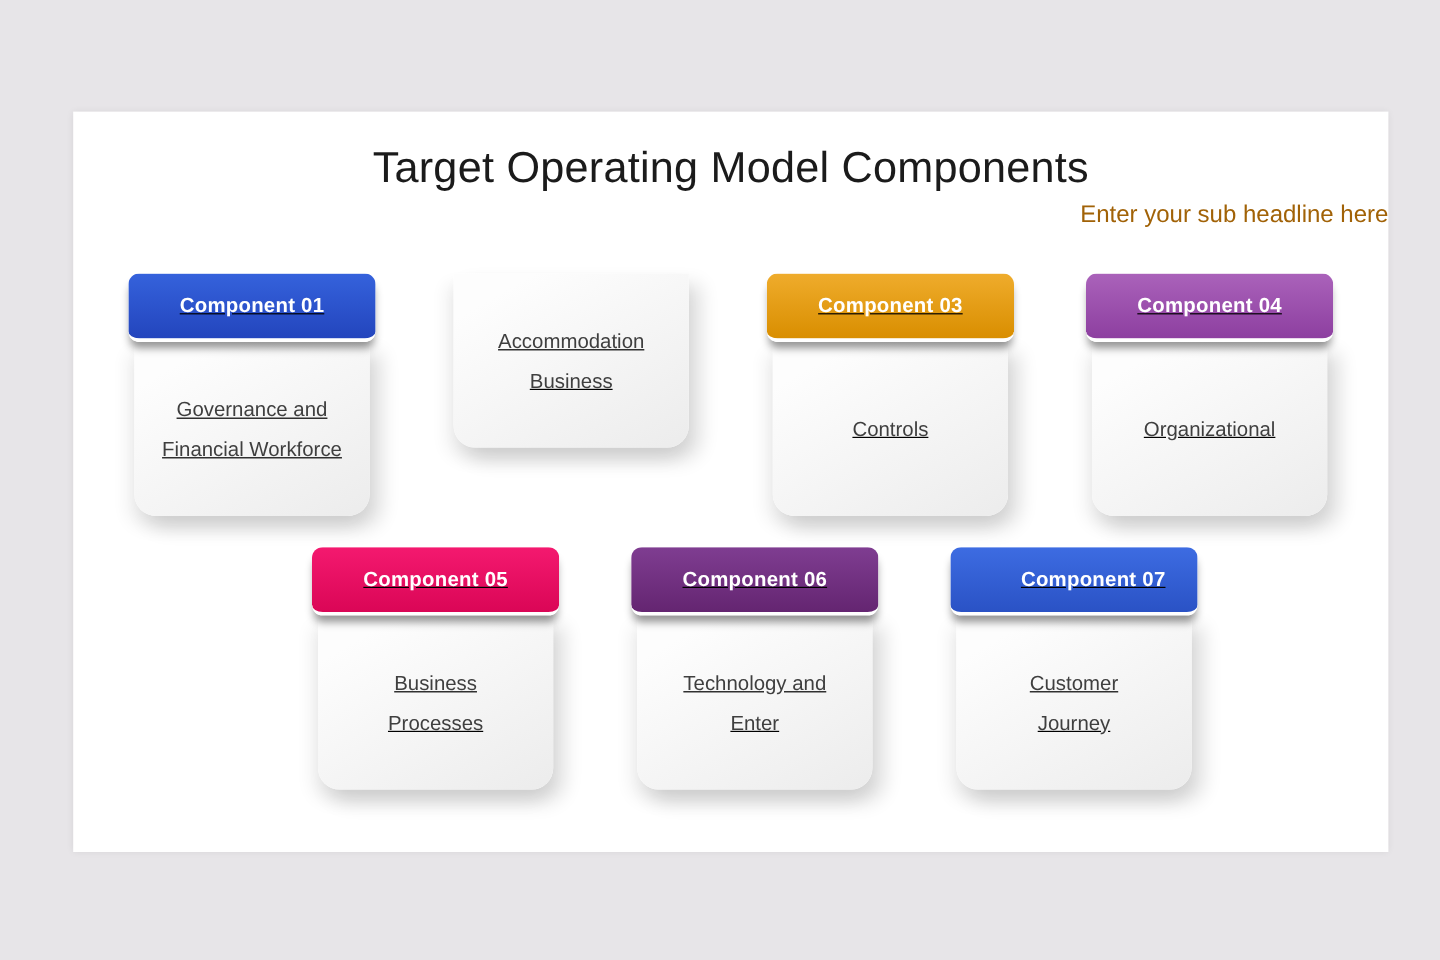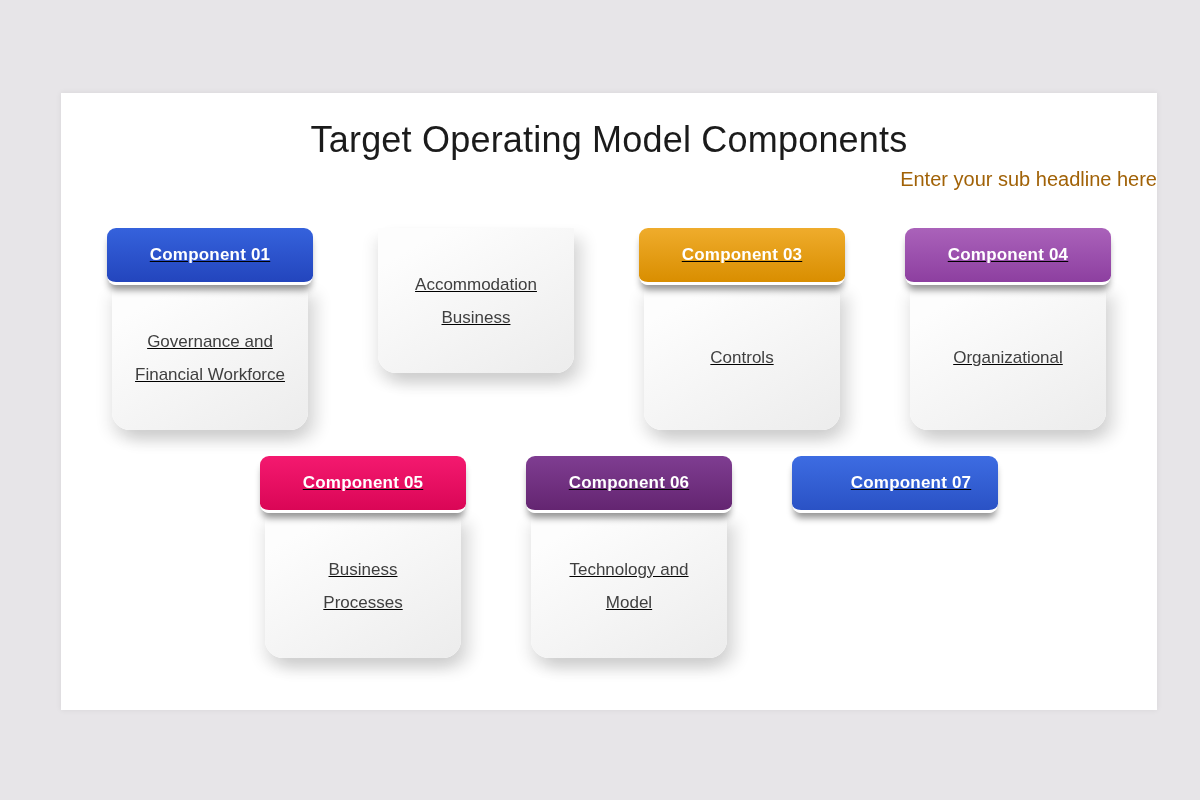--- a/index.html
+++ b/index.html
@@ -127,22 +127,26 @@
           <div class="line">Business</div>
           <div class="line">Processes</div>
         </div>
     </div>
     <div class="card">
       <div class="card-header" style="background: linear-gradient(rgb(127, 61, 145), rgb(100, 37, 113));">
         <span>Component 06</span>
       </div>
       <div class="card-body">
           <div class="line">Technology and</div>
-          <div class="line">Model</div>
+          <div class="line">Enter</div>
         </div>
     </div>
     <div class="card">
       <div class="card-header" style="background: linear-gradient(rgb(61, 108, 226), rgb(42, 82, 197)); padding-left: 32px;">
         <span>Component 07</span>
       </div>
+      <div class="card-body">
+          <div class="line">Customer</div>
+          <div class="line">Journey</div>
+        </div>
     </div>
   </div>
 </div>
 
 </body></html>

